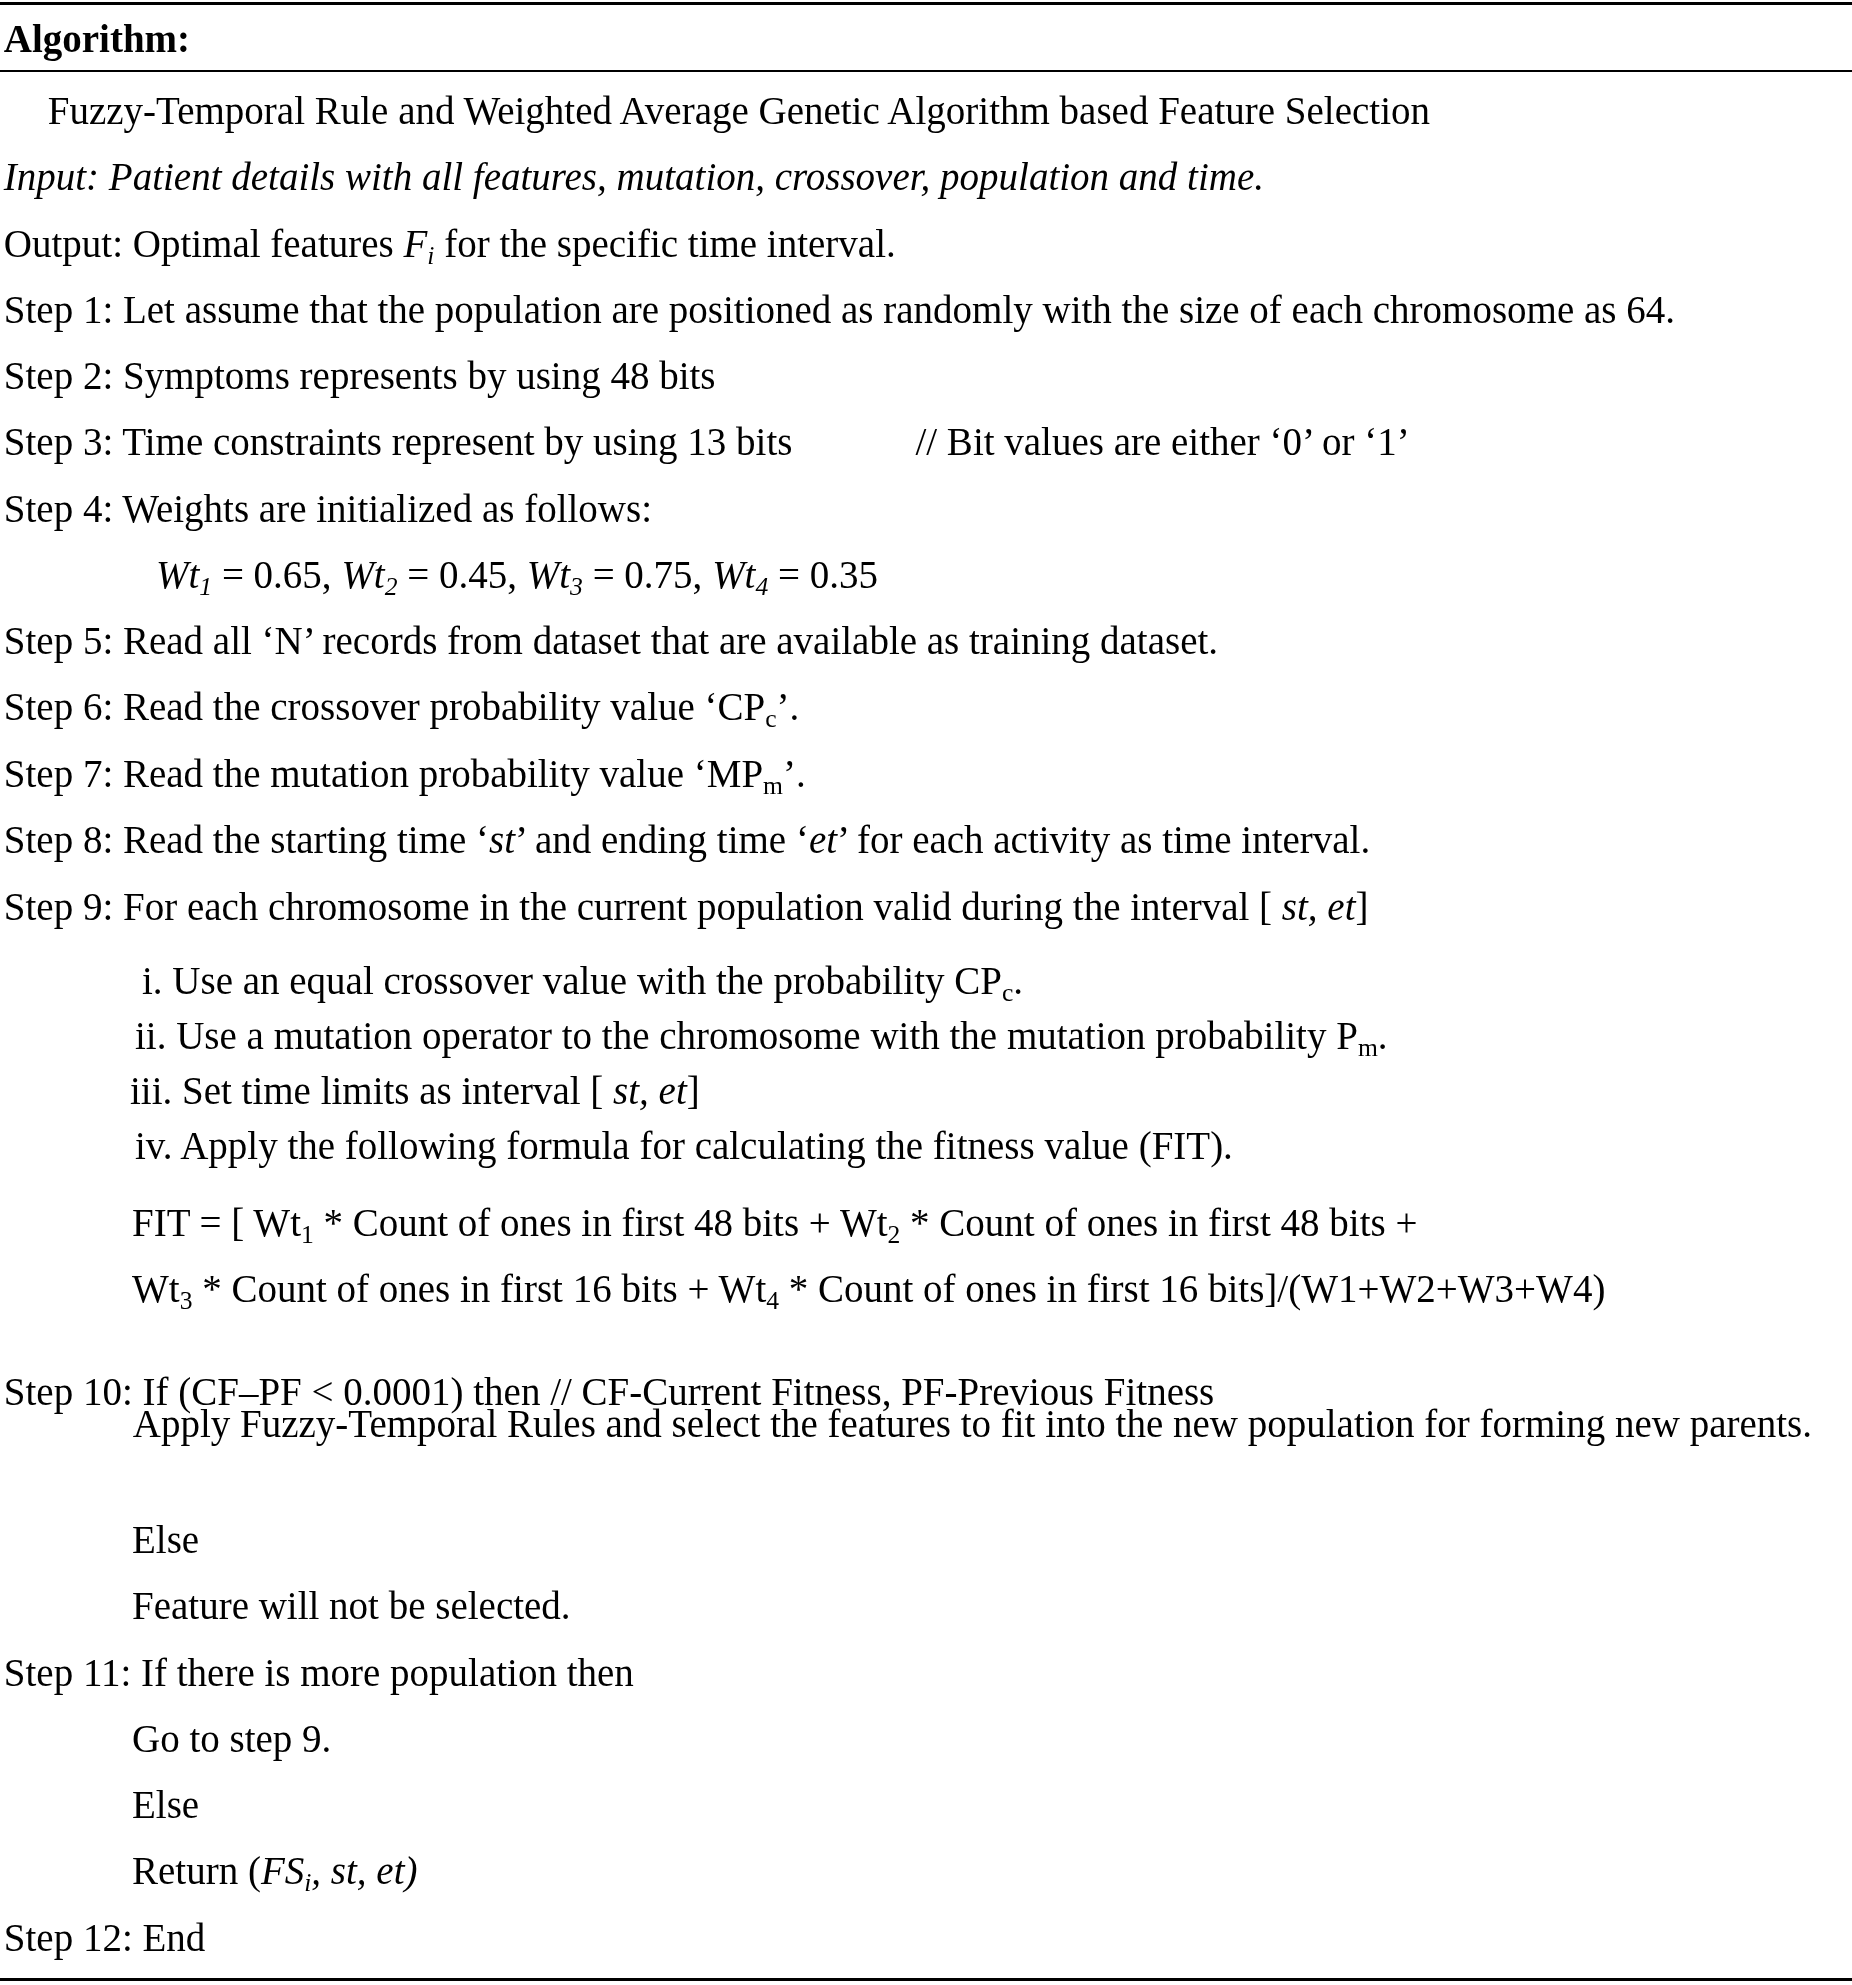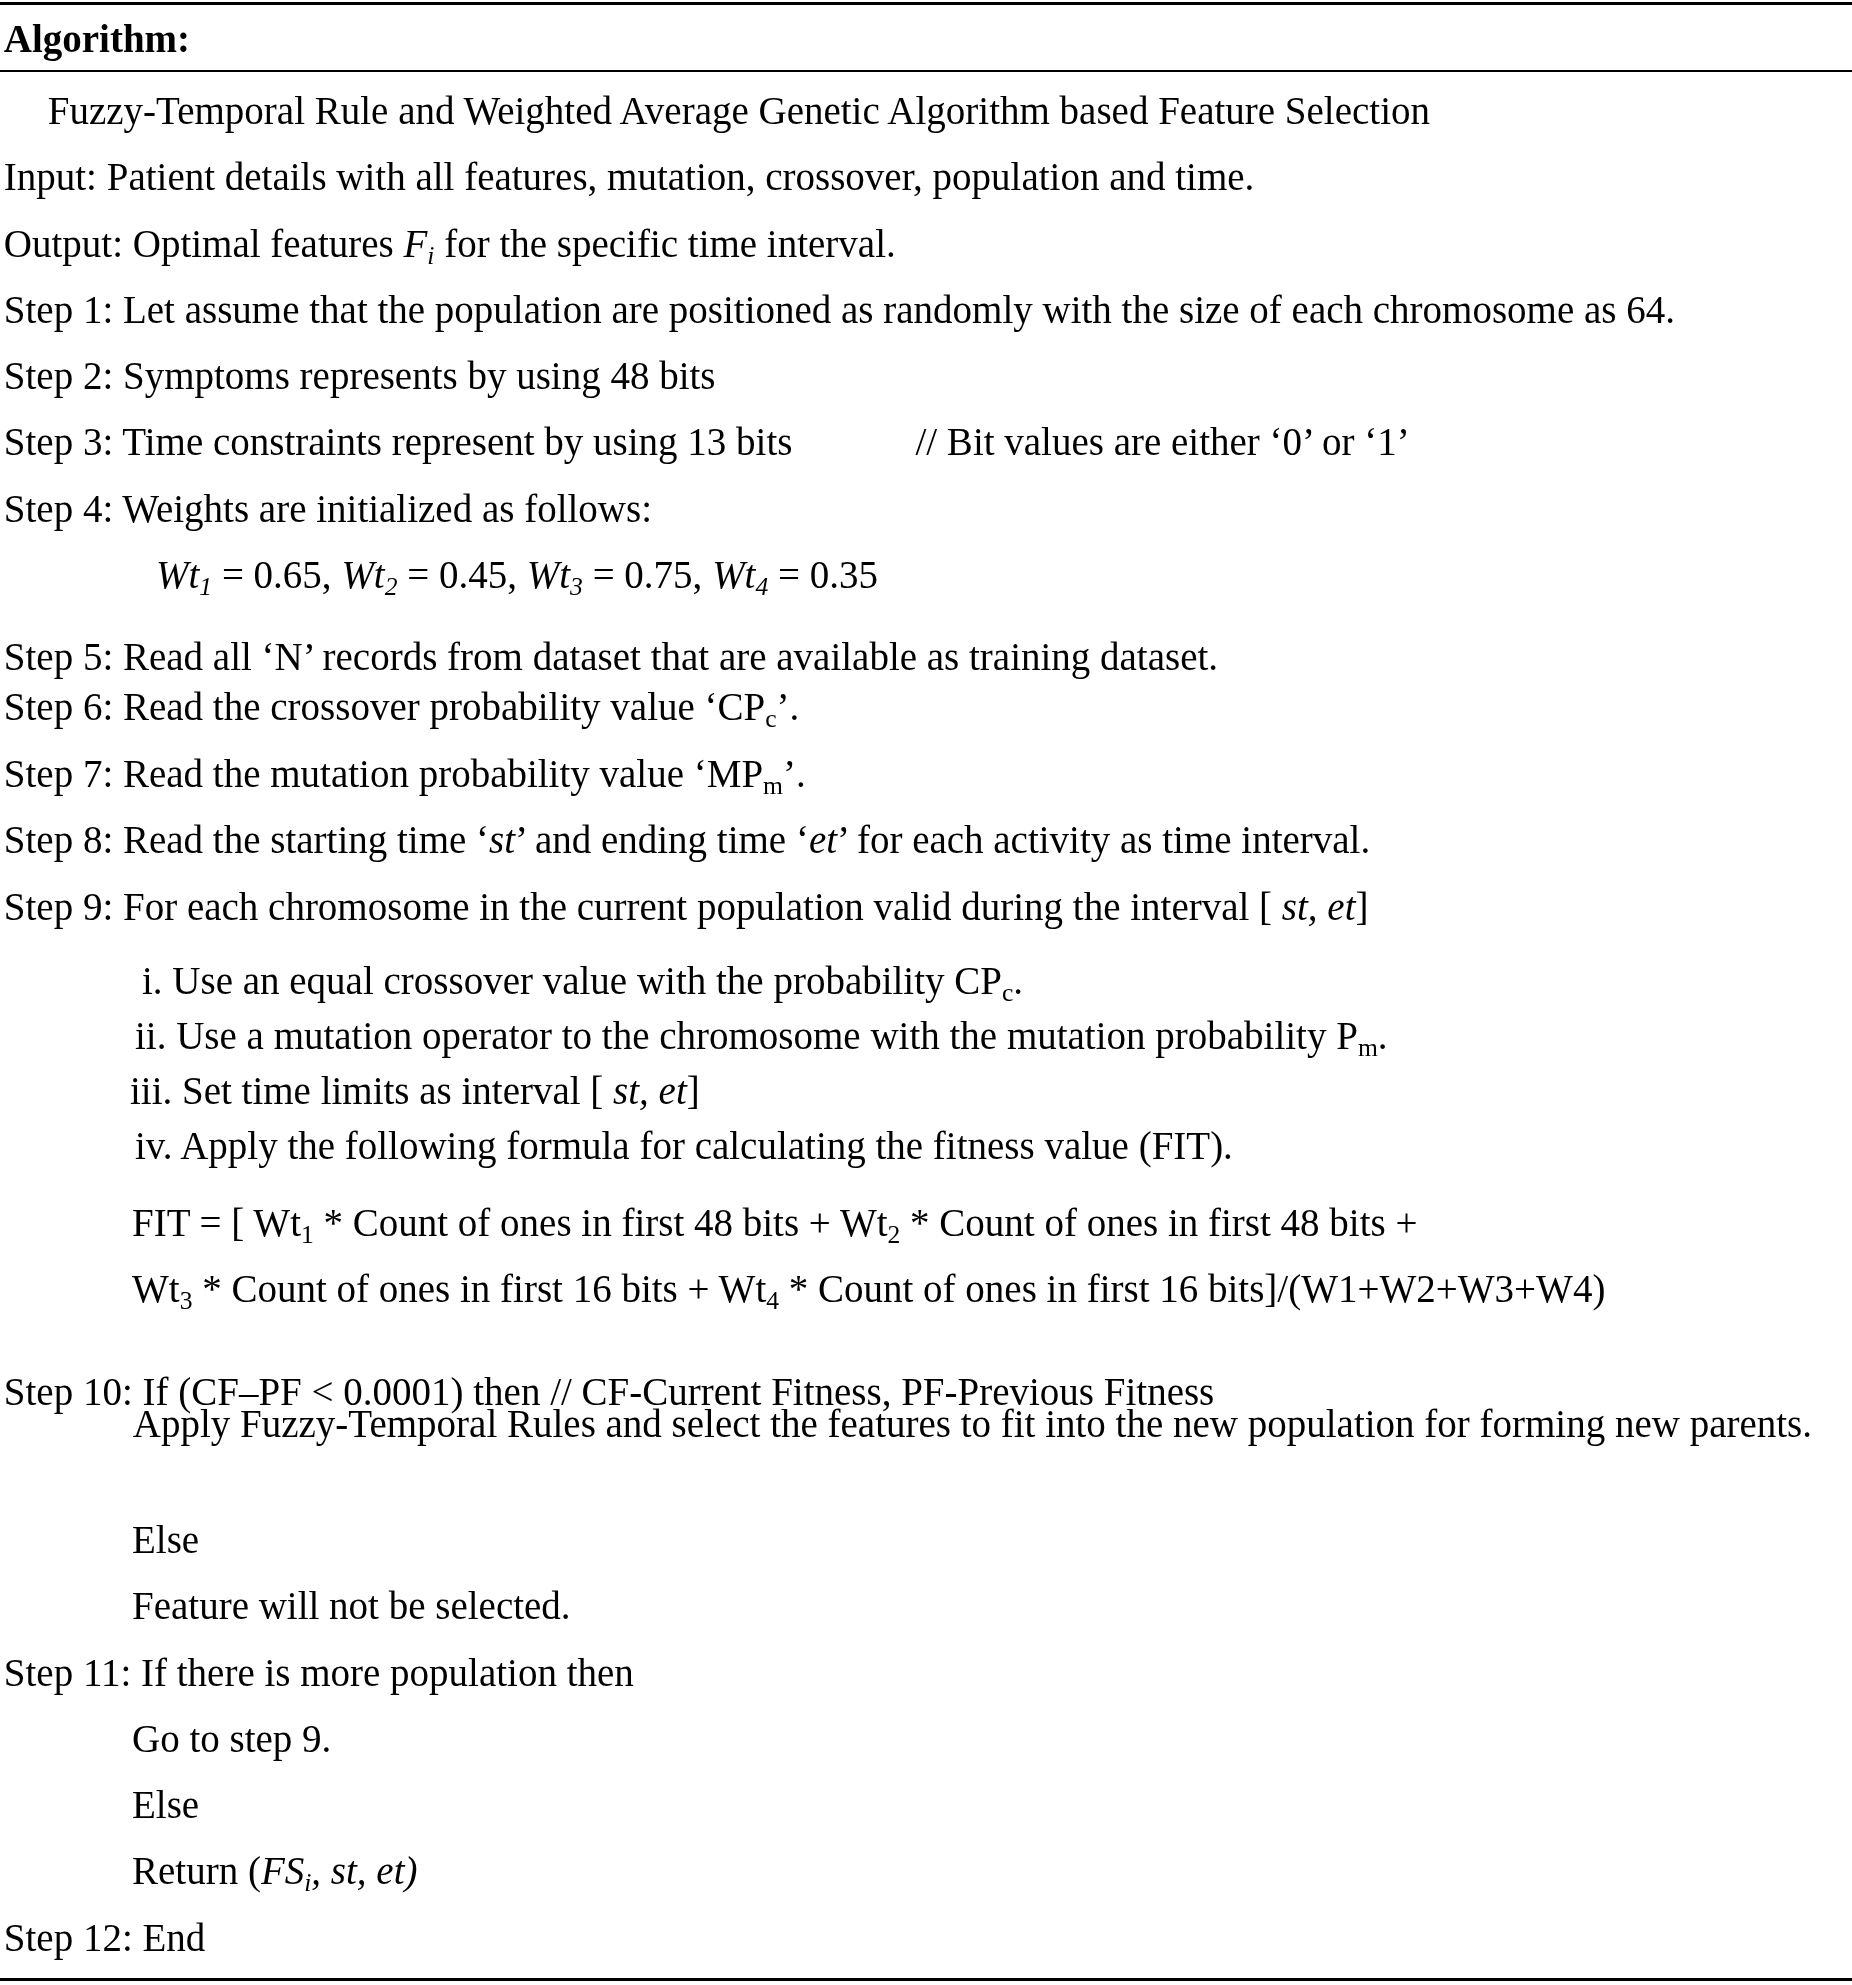--- a/index.html
+++ b/index.html
@@ -15,34 +15,34 @@
   .gap{display:inline-block;width:123px;}
 </style>
 </head>
 <body>
 
 <div class="rule" style="top:1.9px;height:2.8px;"></div>
 <div class="line hdr" style="top:15px;">Algorithm:</div>
 <div class="rule" style="top:70px;height:1.9px;"></div>
 
 <div class="line" style="top:87px;margin-left:44px;">Fuzzy-Temporal Rule and Weighted Average Genetic Algorithm based Feature Selection</div>
-<div class="line" style="top:153px;">Input: Patient details with all features, mutation, crossover, population and time.</div>
+<div class="line" style="top:153px;font-style:italic;">Input: Patient details with all features, mutation, crossover, population and time.</div>
 <div class="line" style="top:220px;">
   <span>Output: Optimal features </span><i>F</i><sub><i>i</i></sub><span> for the specific time interval.</span>
 </div>
 <div class="line" style="top:286px;">Step 1: Let assume that the population are positioned as randomly with the size of each chromosome as 64.</div>
 <div class="line" style="top:352px;">Step 2: Symptoms represents by using 48 bits</div>
 <div class="line" style="top:418px;">
   <span>Step 3: Time constraints represent by using 13 bits</span><span class="gap"></span><span>// Bit values are either ‘0’ or ‘1’</span>
 </div>
 <div class="line" style="top:485px;">Step 4: Weights are initialized as follows:</div>
 <div class="line" style="top:551px;left:156px;">
   <i>Wt</i><sub><i>1</i></sub><span> = 0.65, </span><i>Wt</i><sub><i>2</i></sub><span> = 0.45, </span><i>Wt</i><sub><i>3</i></sub><span> = 0.75, </span><i>Wt</i><sub><i>4</i></sub><span> = 0.35</span>
 </div>
-<div class="line" style="top:617px;margin-top:16px;">Step 5: Read all ‘N’ records from dataset that are available as training dataset.</div>
+<div class="line" style="top:617px;">Step 5: Read all ‘N’ records from dataset that are available as training dataset.</div>
 <div class="line" style="top:683px;">
   <span>Step 6: Read the crossover probability value ‘CP</span><sub>c</sub><span>’.</span>
 </div>
 <div class="line" style="top:750px;">
   <span>Step 7: Read the mutation probability value ‘MP</span><sub>m</sub><span>’.</span>
 </div>
 <div class="line" style="top:816px;">
   <span>Step 8: Read the starting time ‘</span><i>st</i><span>’ and ending time ‘</span><i>et</i><span>’ for each activity as time interval.</span>
 </div>
 <div class="line" style="top:883px;">

